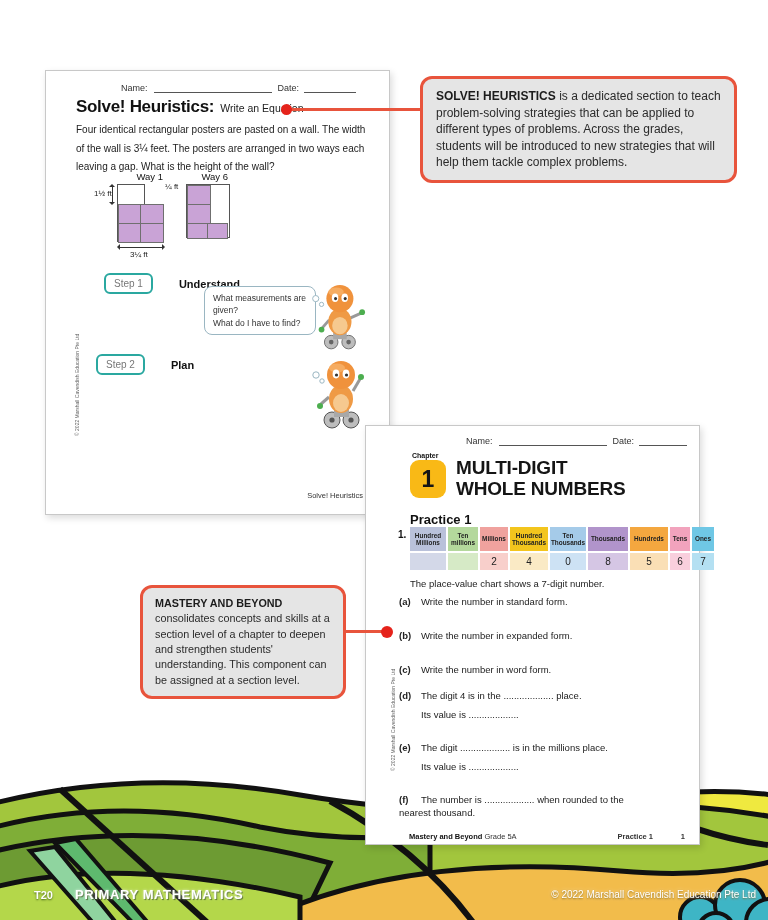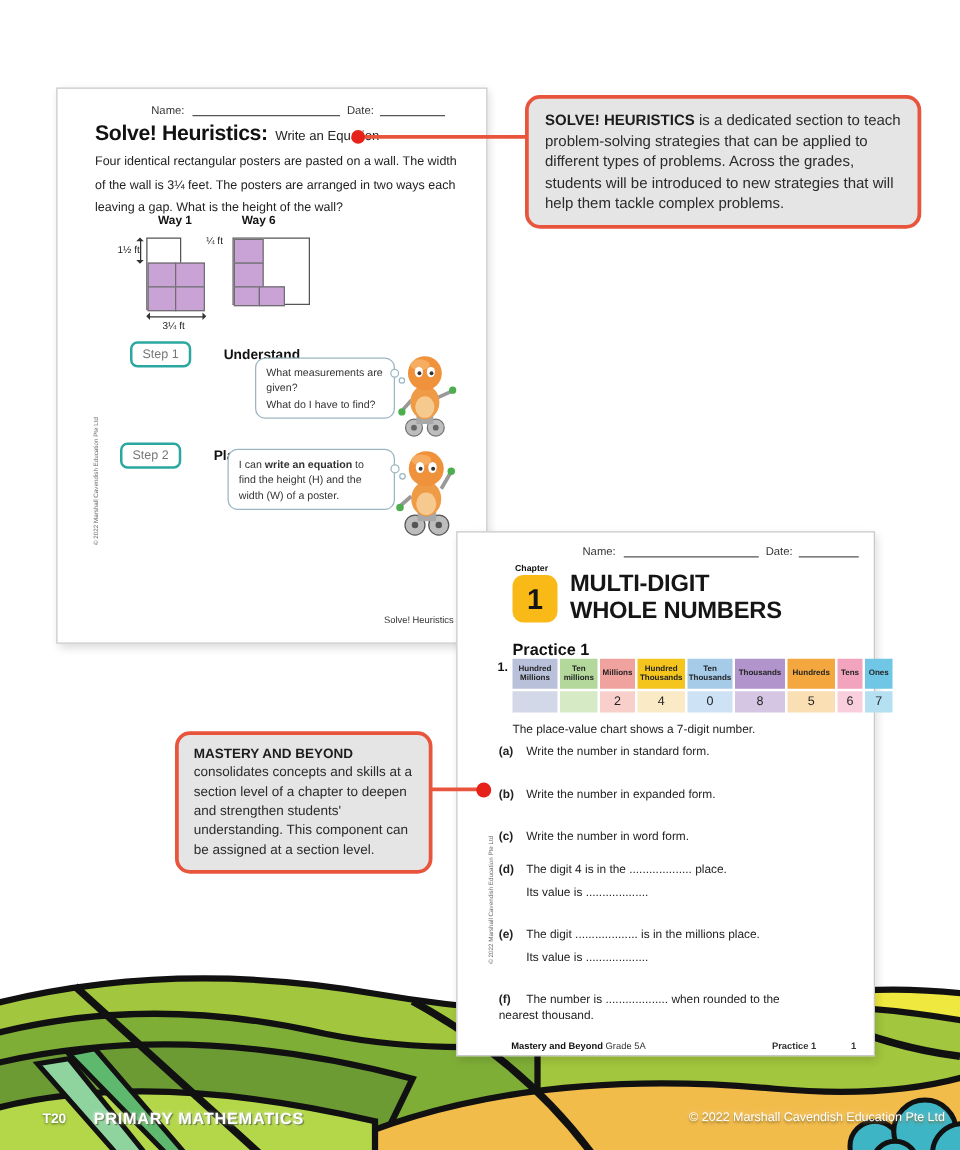--- a/index.html
+++ b/index.html
@@ -15,21 +15,21 @@
   .rule { border-bottom:1px solid #555; display:inline-block; height:10px; }
   .vert-copy { position:absolute; font-size:5px; color:#666; transform:rotate(-90deg); transform-origin:0 0; white-space:nowrap; }
 
   
   .p1-title-row { position:absolute; left:30px; top:26px; display:flex; align-items:baseline; }
   .p1-title { font-size:17px; font-weight:900; letter-spacing:-.3px; color:#111; }
   .p1-subtitle { font-size:10.5px; color:#222; margin-left:6px; }
   .p1-problem { position:absolute; left:30px; top:50px; width:300px; font-size:10px; line-height:1.85; color:#222; }
 
   .way { position:absolute; }
-  .way-title { font-size:9.5px; font-weight:bold; color:#111; text-align:center; margin-bottom:8px; }
+  .way-title { font-size:9.5px; font-weight:normal; color:#111; text-align:right; margin-bottom:2px; }
   .way-box { position:relative; border:1px solid #555; background:#fff; }
   .poster { position:absolute; background:#c9a3d6; border:1px solid #6f6f6f; }
   .dim-label { position:absolute; font-size:8px; color:#222; white-space:nowrap; }
   .arrow-v { position:absolute; width:1px; background:#333; }
   .arrow-v::before,.arrow-v::after { content:""; position:absolute; left:-3px; border:3px solid transparent; }
   .arrow-v::before { top:-2px; border-bottom-color:#333; border-top-width:0; }
   .arrow-v::after { bottom:-2px; border-top-color:#333; border-bottom-width:0; }
   .arrow-h { position:absolute; height:1px; background:#333; }
   .arrow-h::before,.arrow-h::after { content:""; position:absolute; top:-3px; border:3px solid transparent; }
   .arrow-h::before { left:-2px; border-right-color:#333; border-left-width:0; }
@@ -124,21 +124,21 @@
       <div class="poster" style="left:22px; top:38px; width:24px; height:20px;"></div>
       <div class="arrow-v" style="left:-6px; top:1px; height:17px;"></div>
       <div class="dim-label" style="left:-24px; top:4px;">1½ ft</div>
       <div class="arrow-h" style="left:1px; bottom:-7px; width:44px;"></div>
       <div class="dim-label" style="left:12px; bottom:-18px;">3¼ ft</div>
     </div>
   </div>
 
   <div class="way" style="left:140px; top:100px;">
     <div class="way-title" style="width:42px;">Way 6</div>
-    <div class="way-box" style="width:62px; height:54px;">
+    <div class="way-box" style="width:44px; height:54px;">
       <div class="poster" style="left:0px; top:0px; width:24px; height:20px;"></div>
       <div class="poster" style="left:0px; top:19px; width:24px; height:20px;"></div>
       <div class="poster" style="left:0px; top:38px; width:21px; height:16px;"></div>
       <div class="poster" style="left:20px; top:38px; width:21px; height:16px;"></div>
       <div class="dim-label" style="left:-22px; top:-3px;">¼ ft</div>
     </div>
   </div>
 
   <div class="step-row" style="left:50px; top:202px;padding-left:8px;">
     <span class="step-badge">Step 1</span>
@@ -167,23 +167,20 @@
     <ellipse cx="28" cy="17" rx="3.4" ry="4.4" fill="#fff"></ellipse>
       <ellipse cx="38" cy="17" rx="3.4" ry="4.4" fill="#fff"></ellipse>
     <circle cx="28.5" cy="18" r="1.6" fill="#333"></circle>
       <circle cx="38.5" cy="18" r="1.6" fill="#333"></circle>
   </svg>
 
   <div class="step-row" style="left:50px; top:283px;">
     <span class="step-badge">Step 2</span>
     <span class="step-label">Plan</span>
   </div>
-  <div class="bubble" style="left:136px; top:288px; width:134px;">
-    <span>I can </span><b>write an equation</b><span> to find the height (H) and the width (W) of a poster.</span>
-  </div>
   <svg class="abs" style="left:262px; top:285px;" width="60" height="74" viewBox="0 0 60 72">
     <circle cx="8" cy="18" r="3.2" fill="#fff" stroke="#9ab6c2"></circle>
     <circle cx="14" cy="24" r="2.2" fill="#fff" stroke="#9ab6c2"></circle>
     <circle cx="24" cy="63" r="8" fill="#bdbdbd" stroke="#555"></circle>
       <circle cx="24" cy="63" r="2.6" fill="#555"></circle>
     <circle cx="43" cy="63" r="8" fill="#bdbdbd" stroke="#555"></circle>
       <circle cx="43" cy="63" r="2.6" fill="#555"></circle>
     <rect x="26" y="52" width="15" height="8" fill="#a8a8a8"></rect>
     <path d="M45,34 L52,22" stroke="#999" stroke-width="3"></path>
       <circle cx="53" cy="20" r="3" fill="#4cae4f"></circle>

